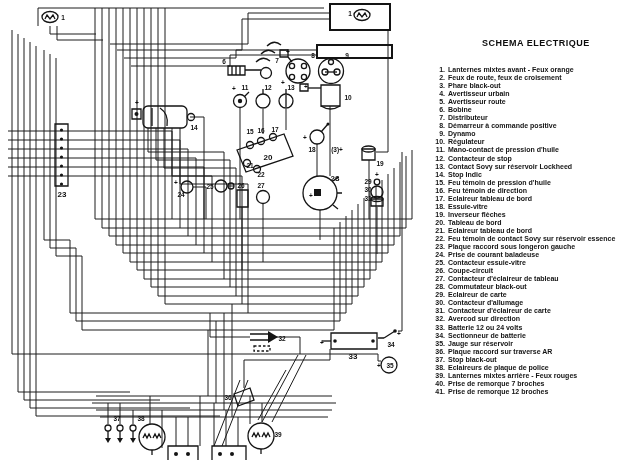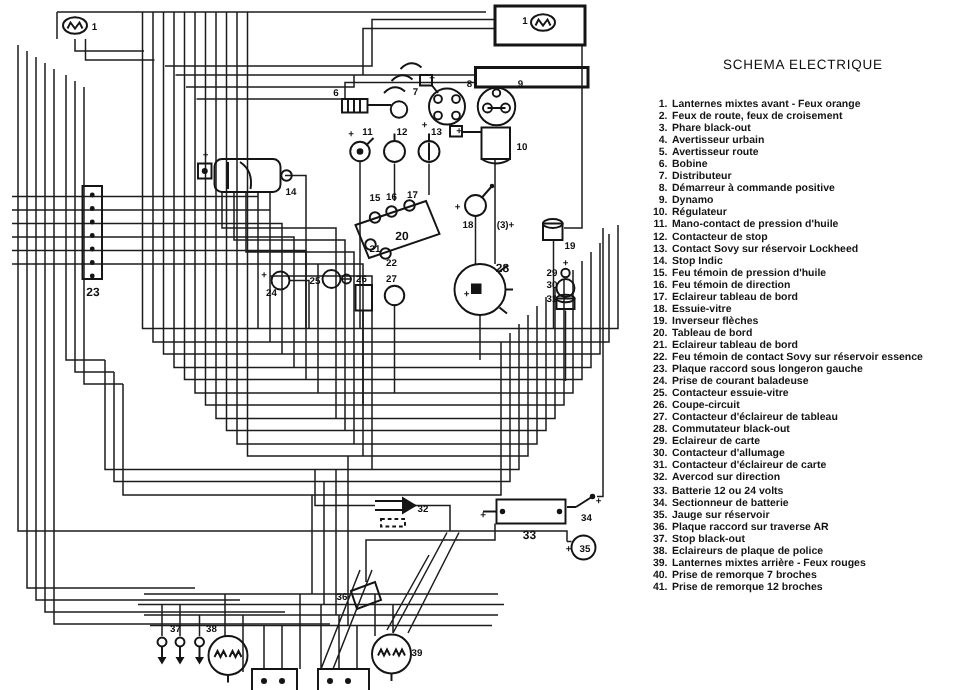--- a/index.html
+++ b/index.html
@@ -8,21 +8,21 @@
   svg *{vector-effect:non-scaling-stroke;}
   .wire{fill:none;stroke:#1c1c1c;stroke-width:1;}
   .sym{fill:none;stroke:#141414;stroke-width:1.3;}
   .sym-thick{fill:none;stroke:#141414;stroke-width:2;}
   .fillb{fill:#141414;stroke:none;}
   .dash{stroke-dasharray:2.5,2;}
   svg text.num{font:bold 6.5px "Liberation Sans",sans-serif;fill:#101010;text-anchor:middle;}
   svg text.big{font-size:8px;}
   svg text.plus{font:bold 6.5px "Liberation Sans",sans-serif;fill:#101010;text-anchor:middle;}
   .panel{position:absolute;left:424px;top:0;width:216px;height:460px;}
-  .title{position:absolute;left:58px;top:38px;font-size:9px;font-weight:normal;letter-spacing:.5px;white-space:nowrap;color:#0d0d0d;}
+  .title{position:absolute;left:58px;top:38px;font-size:9px;font-weight:bold;letter-spacing:.5px;white-space:nowrap;color:#0d0d0d;}
   .legend{position:absolute;left:6px;top:66px;}
   .item{display:flex;font-size:7px;font-weight:bold;line-height:8.05px;white-space:nowrap;color:#141414;}
   .item .n{flex:0 0 15px;width:15px;text-align:right;margin-right:3px;}
 </style>
 </head>
 <body>
 
 <div class="page">
 
   <svg id="schematic" width="425" height="460" viewBox="0 0 425 460">

